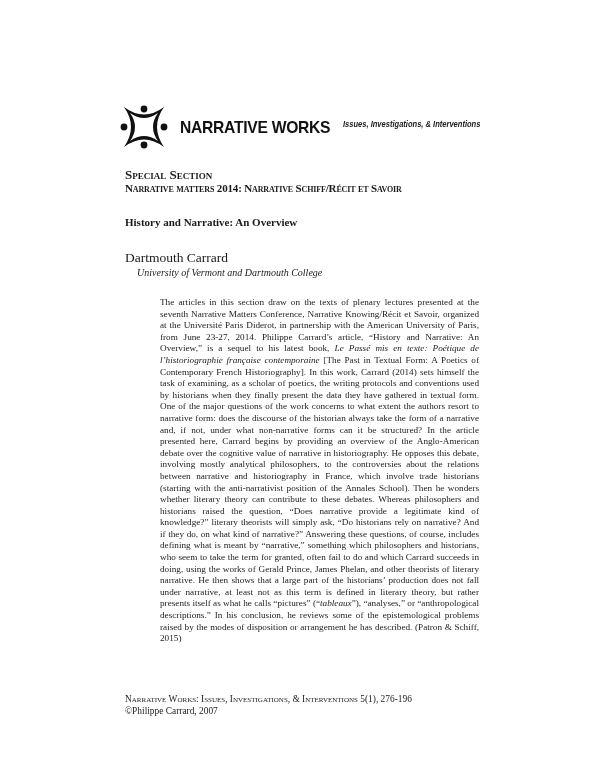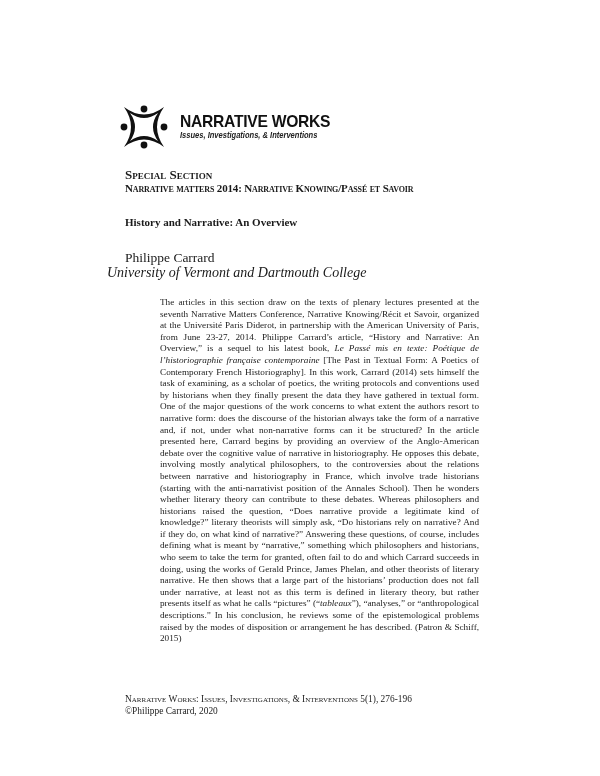--- a/index.html
+++ b/index.html
@@ -23,21 +23,20 @@
       align-items: center;
     }
     .logo-icon {
       width: 48px;
       height: 46px;
       display: block;
     }
     .logo-text {
       margin-left: 12px;
       display: flex;
-      flex-direction: column;
       justify-content: center;
     }
     .logo-title {
       font-family: "Liberation Sans", "DejaVu Sans", sans-serif;
       font-weight: bold;
       font-size: 17px;
       letter-spacing: -0.3px;
       line-height: 17px;
       color: #111;
       transform: scaleX(0.92);
@@ -89,23 +88,23 @@
     .author {
       position: absolute;
       left: 125px;
       top: 250px;
       font-size: 13.5px;
       line-height: 16px;
       white-space: nowrap;
     }
     .affiliation {
       position: absolute;
-      left: 107px;
+      left: 137px;
       top: 266px;
-      font-size: 14px;
+      font-size: 10px;
       font-style: italic;
       line-height: 14px;
       white-space: nowrap;
     }
     .abstract {
       position: absolute;
       left: 160px;
       top: 297px;
       width: 319px;
       font-size: 9.2px;
@@ -142,25 +141,25 @@
     <circle cx="4" cy="23" r="3.4" fill="#111"></circle>
     <circle cx="44" cy="23" r="3.4" fill="#111"></circle>
   </svg>
   <div class="logo-text">
     <div class="logo-title">NARRATIVE WORKS</div>
     <div class="logo-subtitle">Issues, Investigations, &amp; Interventions</div>
   </div>
 </div>
 
 <div class="section-label">Special Section</div>
-<div class="section-sub">Narrative matters 2014: Narrative Knowing/Passé et Savoir</div>
+<div class="section-sub">Narrative matters 2014: Narrative Schiff/Récit et Savoir</div>
 
 <h1 class="article-title">History and Narrative: An Overview</h1>
 
-<div class="author">Philippe Carrard</div>
+<div class="author">Dartmouth Carrard</div>
 <div class="affiliation">University of Vermont and Dartmouth College</div>
 
 <p class="abstract"><span>The articles in this section draw on the texts of plenary lectures presented at the seventh Narrative Matters Conference, Narrative Knowing/Récit et Savoir, organized at the Université Paris Diderot, in partnership with the American University of Paris, from June 23-27, 2014. Philippe Carrard’s article, “History and Narrative: An Overview,” is a sequel to his latest book, </span><i>Le Passé mis en texte: Poétique de l’historiographie française contemporaine</i><span> [The Past in Textual Form: A Poetics of Contemporary French Historiography]. In this work, Carrard (2014) sets himself the task of examining, as a scholar of poetics, the writing protocols and conventions used by historians when they finally present the data they have gathered in textual form. One of the major questions of the work concerns to what extent the authors resort to narrative form: does the discourse of the historian always take the form of a narrative and, if not, under what non-narrative forms can it be structured? In the article presented here, Carrard begins by providing an overview of the Anglo-American debate over the cognitive value of narrative in historiography. He opposes this debate, involving mostly analytical philosophers, to the controversies about the relations between narrative and historiography in France, which involve trade historians (starting with the anti-narrativist position of the Annales School). Then he wonders whether literary theory can contribute to these debates. Whereas philosophers and historians raised the question, “Does narrative provide a legitimate kind of knowledge?” literary theorists will simply ask, “Do historians rely on narrative? And if they do, on what kind of narrative?” Answering these questions, of course, includes defining what is meant by “narrative,” something which philosophers and historians, who seem to take the term for granted, often fail to do and which Carrard succeeds in doing, using the works of Gerald Prince, James Phelan, and other theorists of literary narrative. He then shows that a large part of the historians’ production does not fall under narrative, at least not as this term is defined in literary theory, but rather presents itself as what he calls “pictures” (“</span><i>tableaux</i><span>”), “analyses,” or “anthropological descriptions.” In his conclusion, he reviews some of the epistemological problems raised by the modes of disposition or arrangement he has described. (Patron &amp; Schiff, 2015)</span></p>
 
 <div class="footer">
   <div><span class="smallcaps">Narrative Works: Issues, Investigations, &amp; Interventions</span><span> 5(1), 276-196</span></div>
-  <div>©Philippe Carrard, 2020</div>
+  <div>©Philippe Carrard, 2007</div>
 </div>
 
 </body></html>

